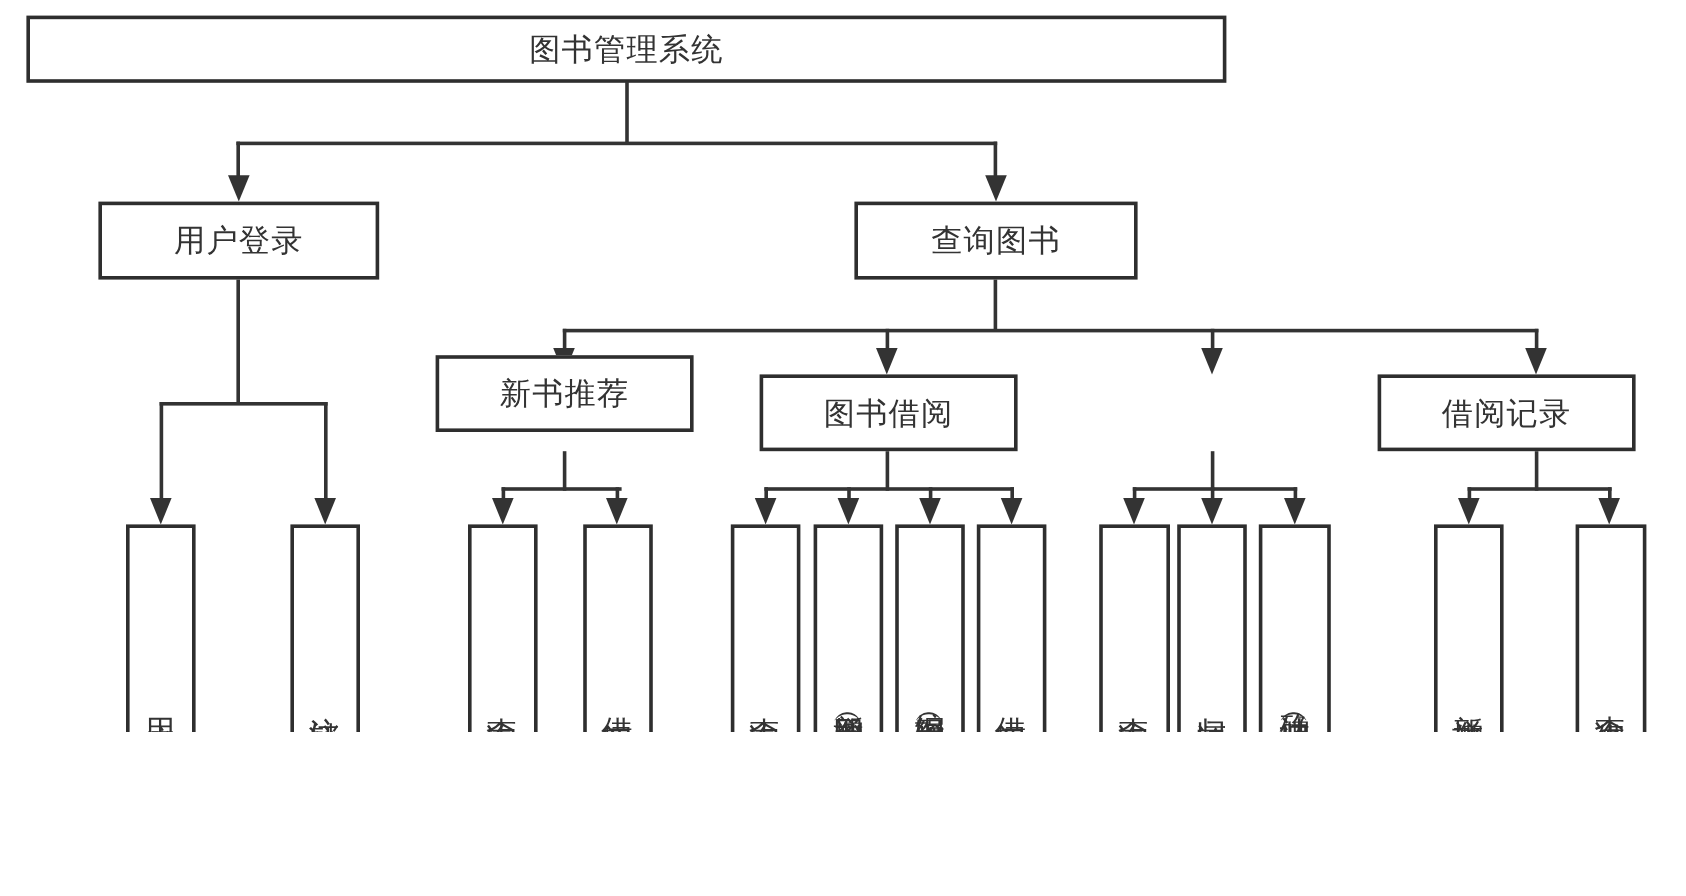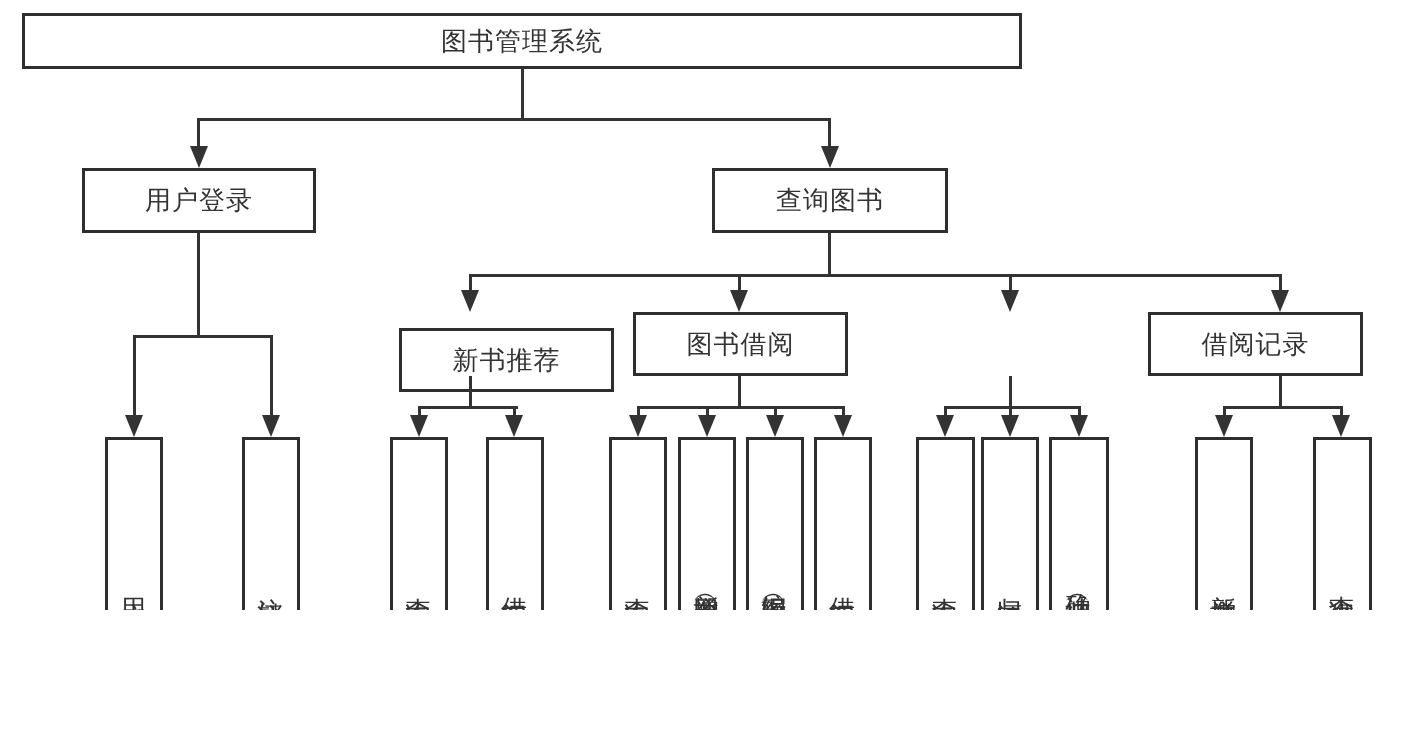--- a/index.html
+++ b/index.html
@@ -64,21 +64,21 @@
     <div class="vline" style="left:469px;top:274px;height:18px;"></div>
     <div class="arrow" style="left:461px;top:290px;"></div>
     <div class="vline" style="left:738px;top:274px;height:18px;"></div>
     <div class="arrow" style="left:730px;top:290px;"></div>
     <div class="vline" style="left:1009px;top:274px;height:18px;"></div>
     <div class="arrow" style="left:1001px;top:290px;"></div>
     <div class="vline" style="left:1279px;top:274px;height:18px;"></div>
     <div class="arrow" style="left:1271px;top:290px;"></div>
   </div>
 
-  <div class="box" style="left:363px;top:328px;width:215px;height:64px;margin-left:36px;">新书推荐</div>
+  <div class="box" style="left:363px;top:296px;width:215px;height:64px;">新书推荐</div>
   <div class="box" style="left:633px;top:312px;width:215px;height:64px;text-align:center;">图书借阅</div>
   <div class="box" style="left:1148px;top:312px;width:215px;height:64px;">借阅记录</div>
 
   <div>
     <div class="vline" style="left:469px;top:376px;height:33px;"></div>
     <div class="hline" style="left:418px;top:406px;width:100px;"></div>
     <div class="vline" style="left:418px;top:406px;height:11px;"></div>
     <div class="arrow" style="left:410px;top:415px;"></div>
     <div class="vline" style="left:513px;top:406px;height:11px;"></div>
     <div class="arrow" style="left:505px;top:415px;"></div>

